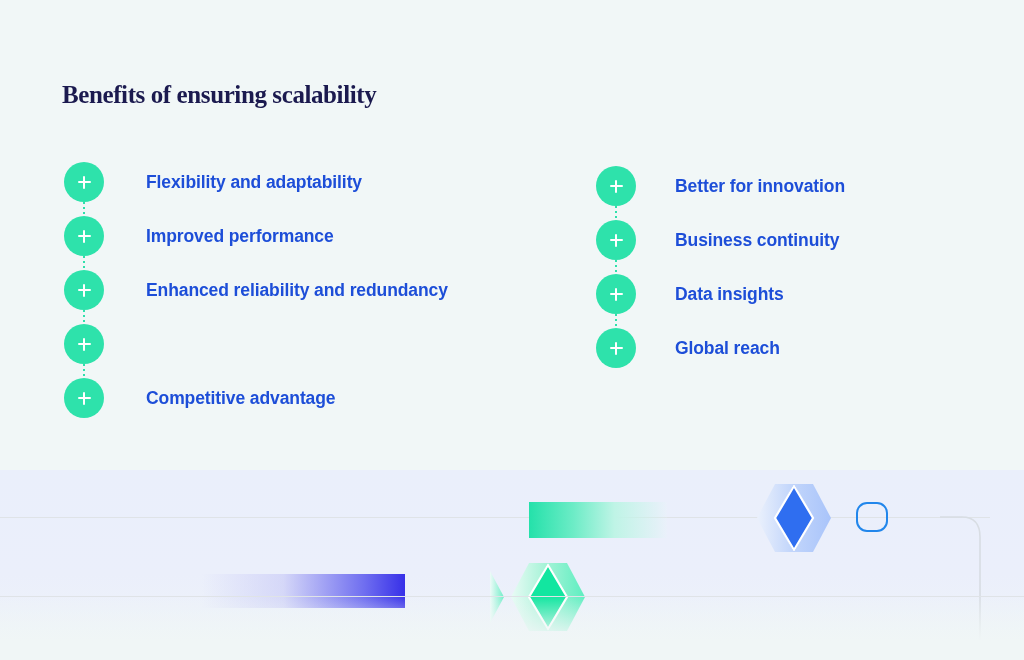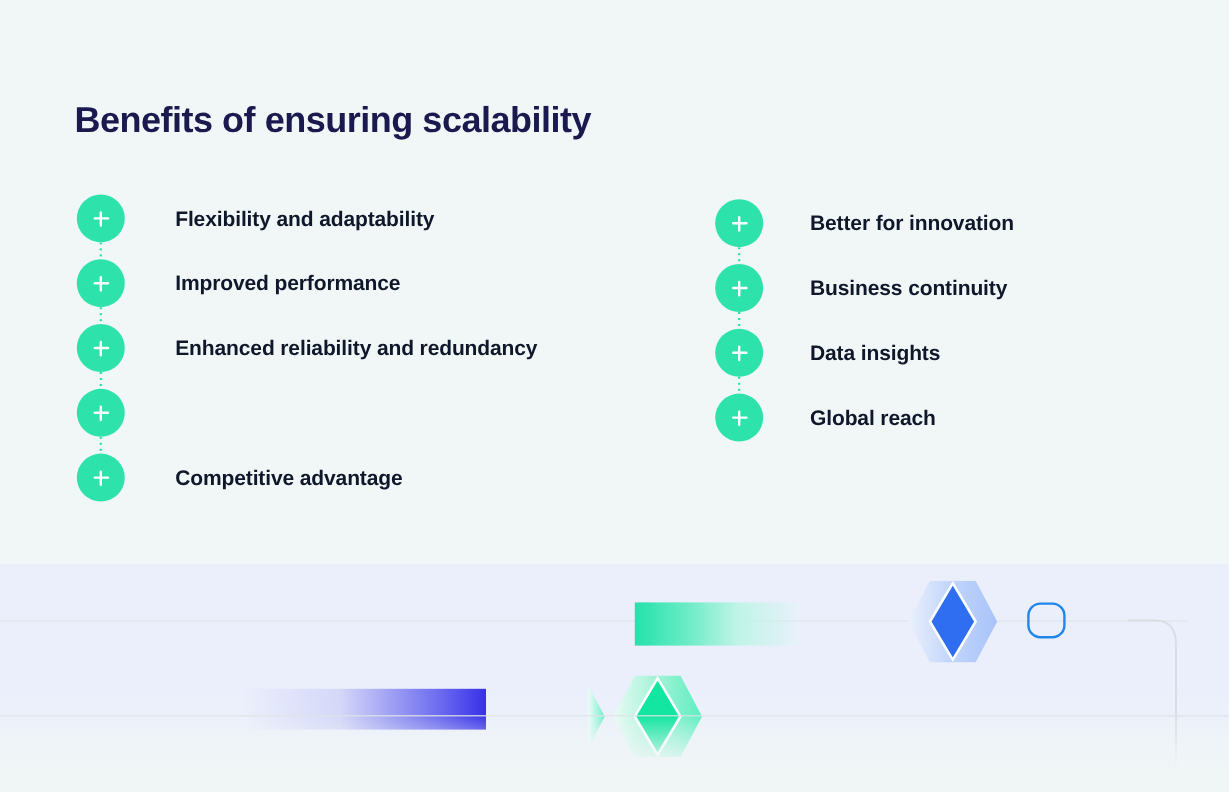--- a/index.html
+++ b/index.html
@@ -102,25 +102,26 @@
     border-radius: 11px;
     box-sizing: border-box;
     background: transparent;
   }
 
   
   .page-title {
     position: absolute;
     left: 62px;
     top: 64px;
-    font-size: 30px;
+    font-size: 25px;
     font-weight: 700;
     letter-spacing: -0.4px;
     color: #1b1a4f;
     white-space: nowrap;
+    font-family: Liberation Serif, serif;
   }
 
   .columns {
     position: absolute;
     left: 0;
     top: 0;
     width: 1024px;
     height: 660px;
   }
 
@@ -191,21 +192,21 @@
   }
   .plus-icon::after {
     left: 5.3px; top: 0;
     width: 2.4px; height: 13px;
   }
 
   .benefit-label {
     margin-left: 40px;
     font-size: 17.5px;
     font-weight: 700;
-    color: #0f172a;
+    color: #1d4ed8;
     letter-spacing: -0.1px;
     white-space: nowrap;
   }
   .col-right .benefit-label { margin-left: 37px; }
 </style>
 </head>
 <body>
 
 <div id="stage">
 

